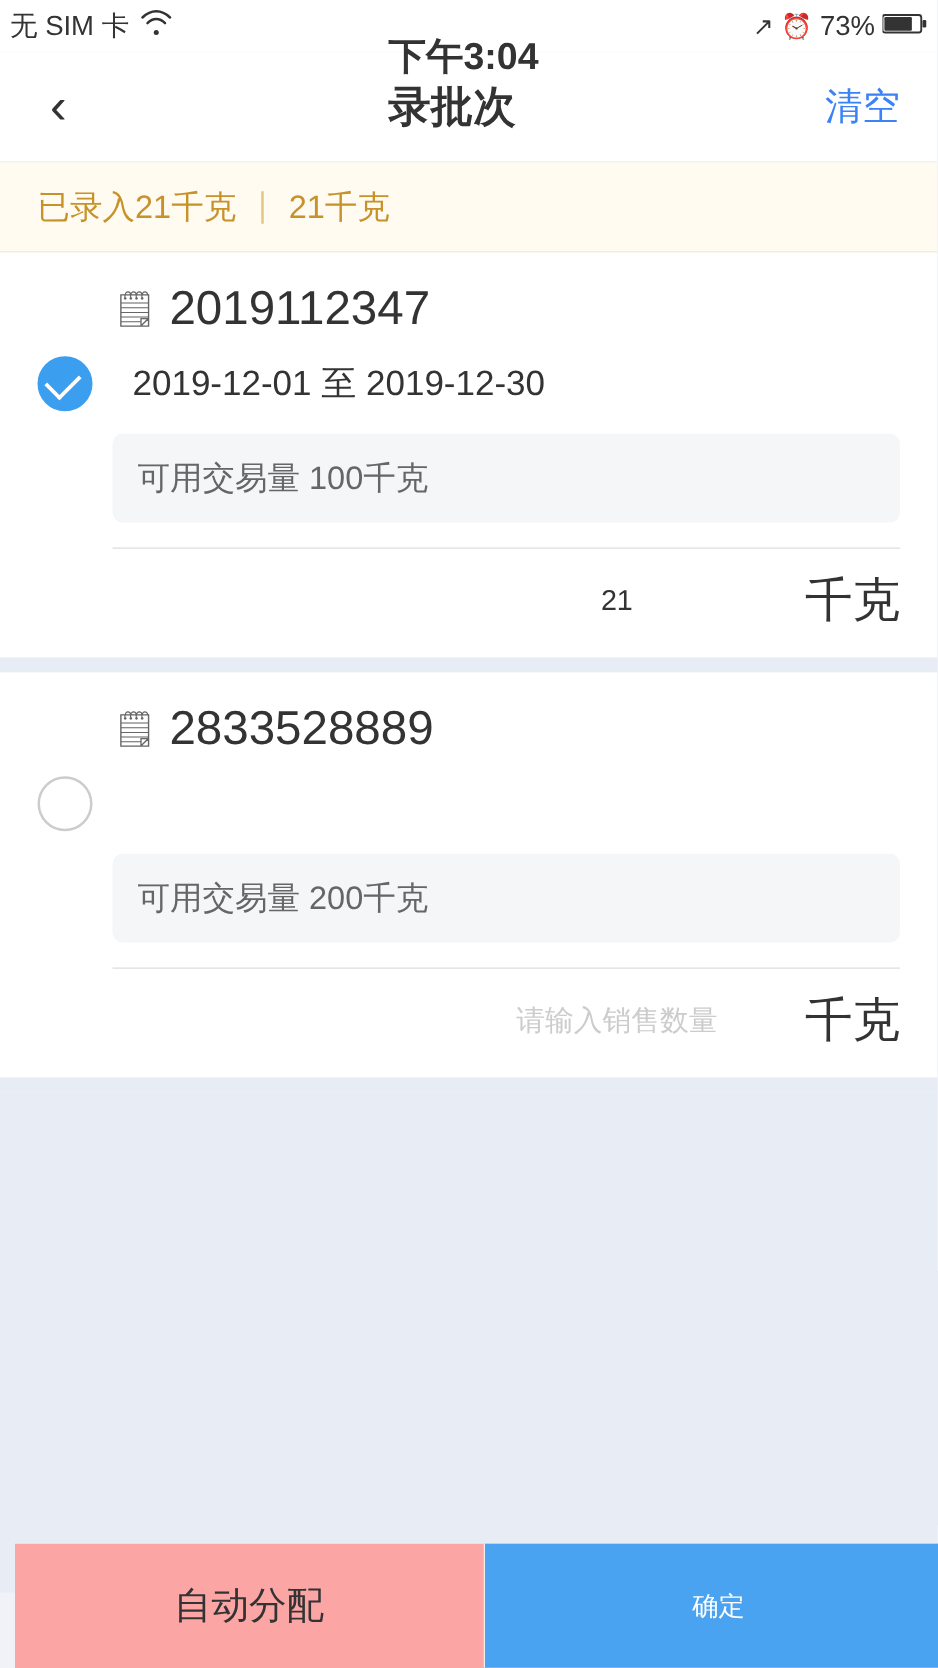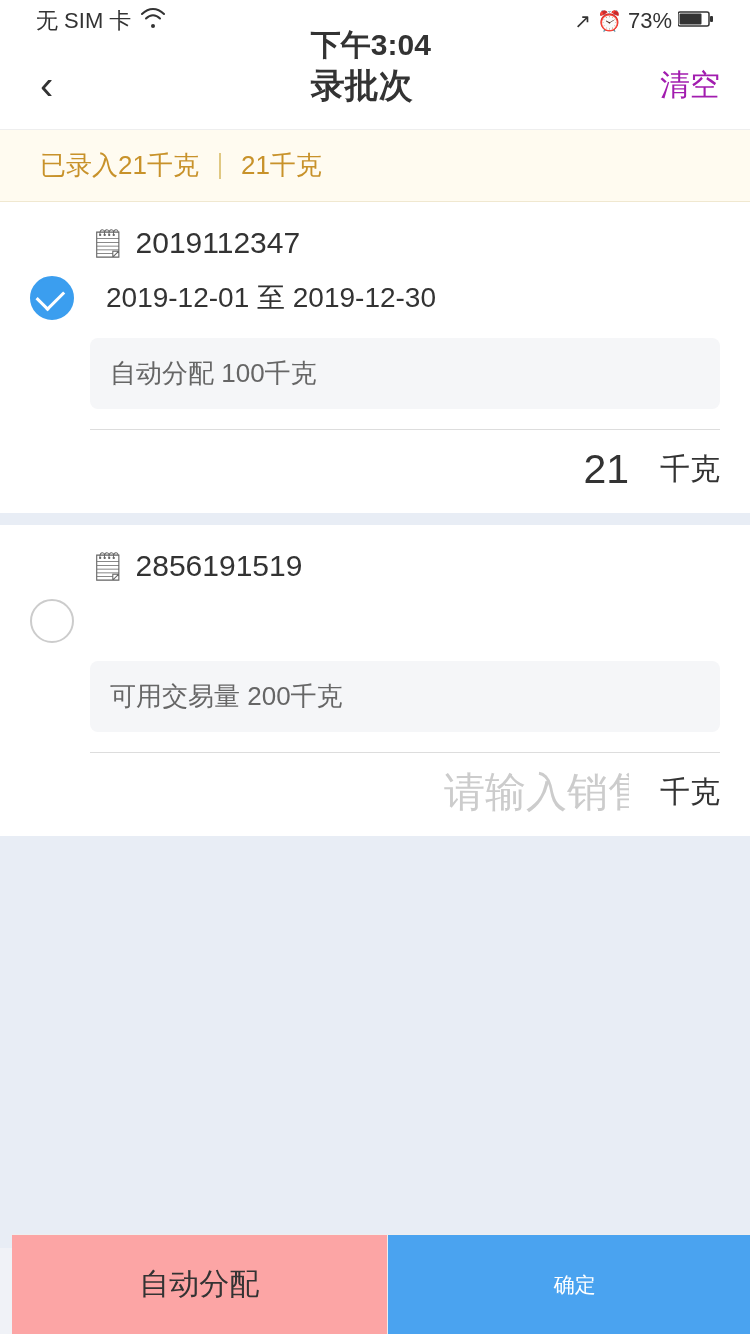--- a/index.html
+++ b/index.html
@@ -13,21 +13,21 @@
       color: #333;
     }
 
     
     .status-bar {
       height: 42px;
       background: #fff;
       display: flex;
       align-items: center;
       justify-content: space-between;
-      padding: 0 36px;
+      padding: 0 8px;
       font-size: 24px;
       font-weight: 500;
     }
     .status-left {
       display: flex;
       align-items: center;
       gap: 8px;
       font-size: 22px;
     }
     .status-center {
@@ -61,28 +61,28 @@
       cursor: pointer;
       padding: 10px;
     }
     .nav-title {
       font-size: 34px;
       font-weight: 700;
       color: #333;
     }
     .nav-clear {
       font-size: 30px;
-      color: #a21caf;
+      color: #3b82f6;
       cursor: pointer;
     }
 
     
     .info-bar {
       background: #fffbf0;
-      padding: 18px 40px;
+      padding: 18px 30px;
       display: flex;
       align-items: center;
       gap: 20px;
       border-bottom: 1px solid #f0e8d0;
     }
     .info-text {
       font-size: 26px;
       color: #c8922a;
     }
     .info-divider {
@@ -105,21 +105,21 @@
       padding: 24px 30px 0 30px;
     }
     .batch-id-row {
       display: flex;
       align-items: center;
       gap: 10px;
       margin-bottom: 16px;
       padding-left: 60px;
     }
     .batch-id {
-      font-size: 30px;
+      font-size: 38px;
       color: #333;
       font-weight: 500;
     }
     .doc-icon {
       font-size: 28px;
       color: #666;
     }
     .batch-date-row {
       display: flex;
       align-items: center;
@@ -164,34 +164,35 @@
       margin-bottom: 20px;
     }
     .batch-input-row {
       display: flex;
       align-items: center;
       justify-content: flex-end;
       padding: 16px 0 20px 0;
       gap: 16px;
     }
     .batch-input {
-      text-align: right;
-      font-size: 41px;
+      text-align: center;
+      font-size: 23px;
       color: #333;
       border: none;
       outline: none;
       background: transparent;
       width: 200px;
     }
     .batch-input::placeholder {
       color: #ccc;
     }
     .batch-unit {
-      font-size: 30px;
-      color: #333;
+      font-size: 38px;
+      color: #333;
+      margin-left: 27px;
     }
     .batch-input-underline {
       height: 1px;
       background: #ddd;
       margin: 0 0 0 60px;
     }
     .batch-separator {
       height: 12px;
       background: #e8edf5;
     }
@@ -287,36 +288,36 @@
   <div class="batch-card">
     <div class="batch-item">
       <div class="batch-id-row">
         <span class="doc-icon">🗒</span>
         <span class="batch-id">2019112347</span>
       </div>
       <div class="batch-date-row">
         <div class="radio-circle checked"></div>
         <span class="batch-date">2019-12-01 至 2019-12-30</span>
       </div>
-      <div class="batch-qty-box">自动分配 100千克</div>
+      <div class="batch-qty-box">可用交易量 100千克</div>
       <div class="batch-input-underline"></div>
       <div class="batch-input-row">
         <input class="batch-input" type="number" value="21" style="">
         <span class="batch-unit">千克</span>
       </div>
     </div>
   </div>
 
   <div class="batch-separator"></div>
 
   <div class="batch-card">
     <div class="batch-item">
       <div class="batch-id-row">
         <span class="doc-icon">🗒</span>
-        <span class="batch-id">2856191519</span>
+        <span class="batch-id">2833528889</span>
       </div>
       <div class="batch-date-row">
         <div class="radio-circle"></div>
       </div>
       <div class="batch-qty-box">可用交易量 200千克</div>
       <div class="batch-input-underline"></div>
       <div class="batch-input-row">
         <input class="batch-input" type="number" placeholder="请输入销售数量" style="">
         <span class="batch-unit">千克</span>
       </div>

